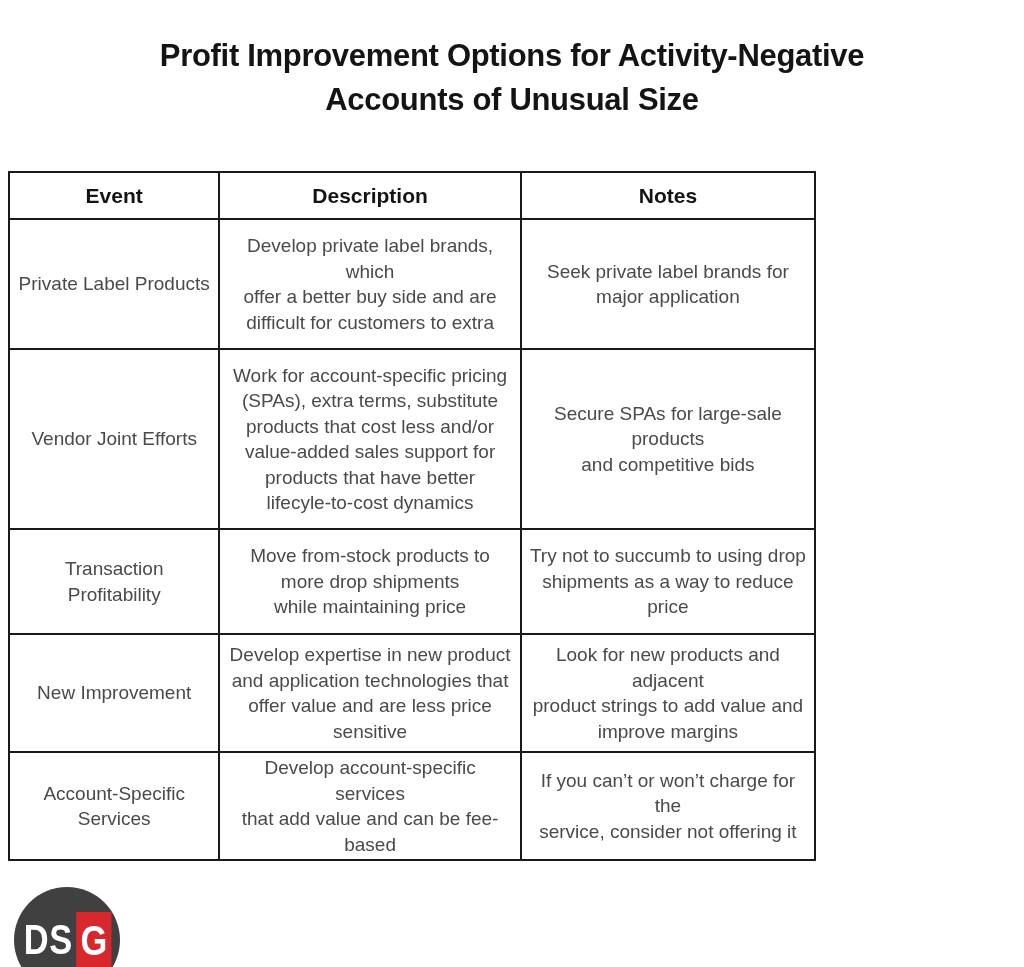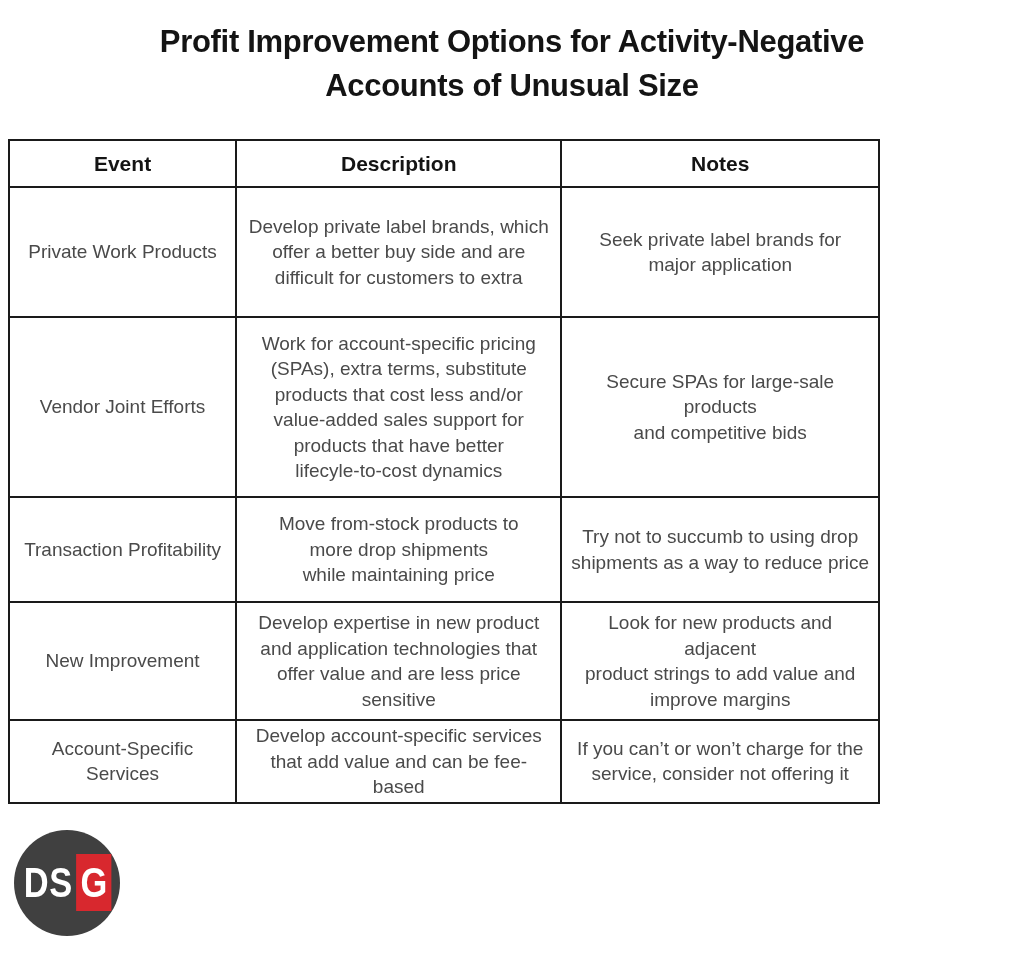--- a/index.html
+++ b/index.html
@@ -9,34 +9,34 @@
     font-family: "Liberation Sans", sans-serif;
   }
   .page {
     position: relative;
     width: 1024px;
     height: 967px;
     background: #ffffff;
     overflow: hidden;
   }
   .title {
-    margin: 20px 30px 0 30px;
+    margin: 34px 30px 0 30px;
     text-align: center;
     font-weight: bold;
     font-size: 31px;
     line-height: 44px;
     color: #141414;
     letter-spacing: -0.3px;
     white-space: pre-line;
   }
   table.main-table {
     border-collapse: collapse;
     table-layout: fixed;
-    width: 872px;
-    margin: 31px 8px 0 8px;
+    width: 808px;
+    margin: 49px 8px 0 8px;
   }
   .main-table th,
   .main-table td {
     border: 2px solid #1a1a1a;
     text-align: center;
     vertical-align: middle;
     padding: 2px 8px;
     overflow: hidden;
   }
   .main-table th {
@@ -111,21 +111,21 @@
     </colgroup>
     <thead>
       <tr>
         <th>Event</th>
         <th>Description</th>
         <th>Notes</th>
       </tr>
     </thead>
     <tbody>
       <tr>
-        <td>Private Work Products</td>
+        <td>Private Label Products</td>
         <td>Develop private label brands, which
 offer a better buy side and are
 difficult for customers to extra</td>
         <td>Seek private label brands for
 major application</td>
       </tr>
       <tr>
         <td>Vendor Joint Efforts</td>
         <td>Work for account-specific pricing
 (SPAs), extra terms, substitute

